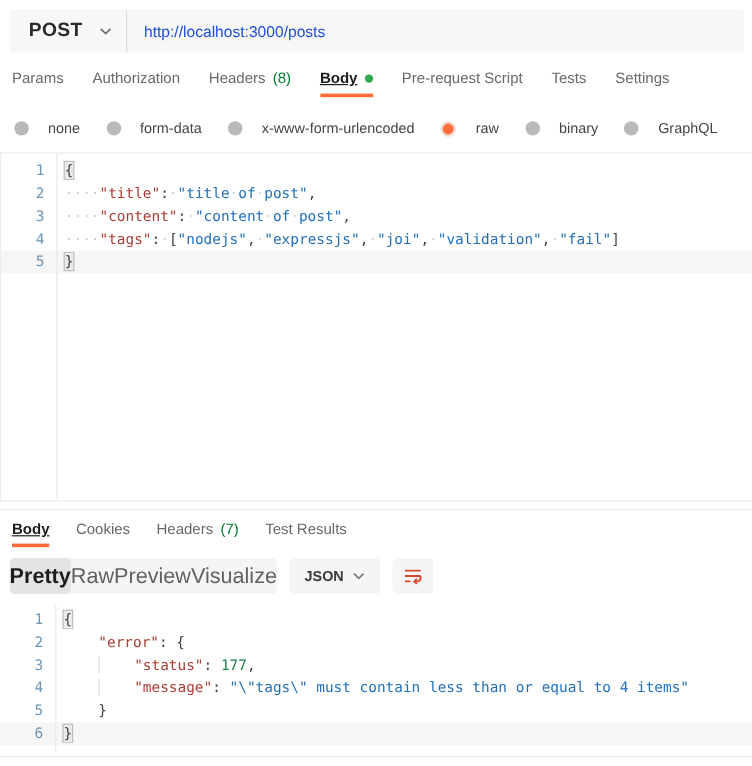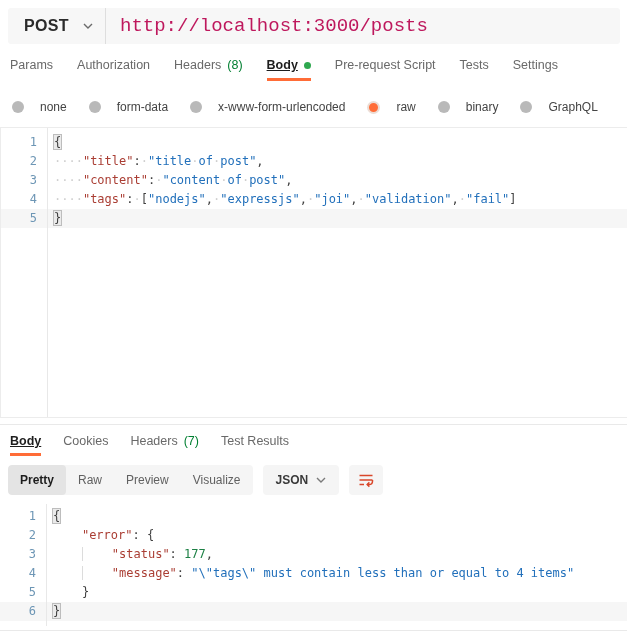--- a/index.html
+++ b/index.html
@@ -4,21 +4,21 @@
 <style>
   * { box-sizing: border-box; margin: 0; padding: 0; }
   html,body { width:627px; height:638px; background:#fff; font-family:"Liberation Sans",sans-serif; color:#212121; overflow:hidden; }
 
   
   .url-bar { display:flex; align-items:center; height:36px; margin:8px 7px 0 8px; background:#f7f7f7; border-radius:3px; }
   .method-select { display:flex; align-items:center; justify-content:space-between; width:97px; height:100%; padding:0 12px 0 16px; cursor:pointer; }
   .method-label { font-weight:700; font-size:16px; letter-spacing:.3px; color:#2b2b2b; }
   .chev { color:#6b6b6b; display:flex; align-items:center; }
   .url-divider { width:1px; height:36px; background:#dedede; }
-  .url-input { flex:1; height:100%; border:0; background:transparent; font-family:Liberation Mono, monospace; font-size:19px; color:#be185d; padding:0 12px 0 14px; outline:none; }
+  .url-input { flex:1; height:100%; border:0; background:transparent; font-family:Liberation Sans, sans-serif; font-size:13px; color:#1d4ed8; padding:0 12px 0 14px; outline:none; }
 
   
   .req-tabs { display:flex; align-items:flex-start; gap:24px; margin:14px 0 0 10px; height:30px; font-size:12.5px; color:#696969; }
   .tab { position:relative; padding-bottom:9px; cursor:pointer; display:flex; align-items:center; gap:6px; white-space:nowrap; }
   .tab.active { color:#1d1d1d; font-weight:600;text-decoration:underline; }
   .tab.active::after { content:""; position:absolute; left:0; right:0; bottom:0; height:3px; background:var(--accent-orange,#FF6C37); }
   .tab-count { color:var(--badge-green,#007F31); }
   .body-dot { width:7px; height:7px; border-radius:50%; background:var(--dot-green,#2FA84F); }
 
   
@@ -48,21 +48,21 @@
   .pane-divider { height:1px; background:#e9e9e9; margin-top:6px; }
   .bottom-divider { height:1px; background:#e9e9e9; margin-top:4px; }
 
   
   .res-tabs { display:flex; align-items:flex-end; gap:22px; margin:5px 0 0 10px; height:26px; font-size:12.5px; color:#696969; }
   .res-tabs .tab { padding-bottom:8px; }
 
   
   .toolbar { display:flex; align-items:center; gap:10px; margin:9px 0 0 8px; }
   .seg-group { display:flex; align-items:stretch; height:30px; background:#f5f5f5; border-radius:4px; overflow:hidden; }
-  .seg { display:flex; align-items:center; padding:0 12px; font-size:12px; color:#616161; cursor:pointer; border-radius:4px; }
+  .seg { display:flex; align-items:center; padding:0 0; font-size:18px; color:#616161; cursor:pointer; border-radius:4px; }
   .seg.active { background:#e4e4e4; color:#1d1d1d; font-weight:600; }
   .btn { display:flex; align-items:center; gap:8px; height:30px; padding:0 13px; background:#f5f5f5; border-radius:4px; font-size:12px; font-weight:700; color:#3a3a3a; cursor:pointer; }
   .btn .chev { color:#7a7a7a; }
   .icon-btn { width:34px; justify-content:center; padding:0; }
 </style>
 </head>
 <body>
 
 <div class="url-bar">
   <div class="method-select">

